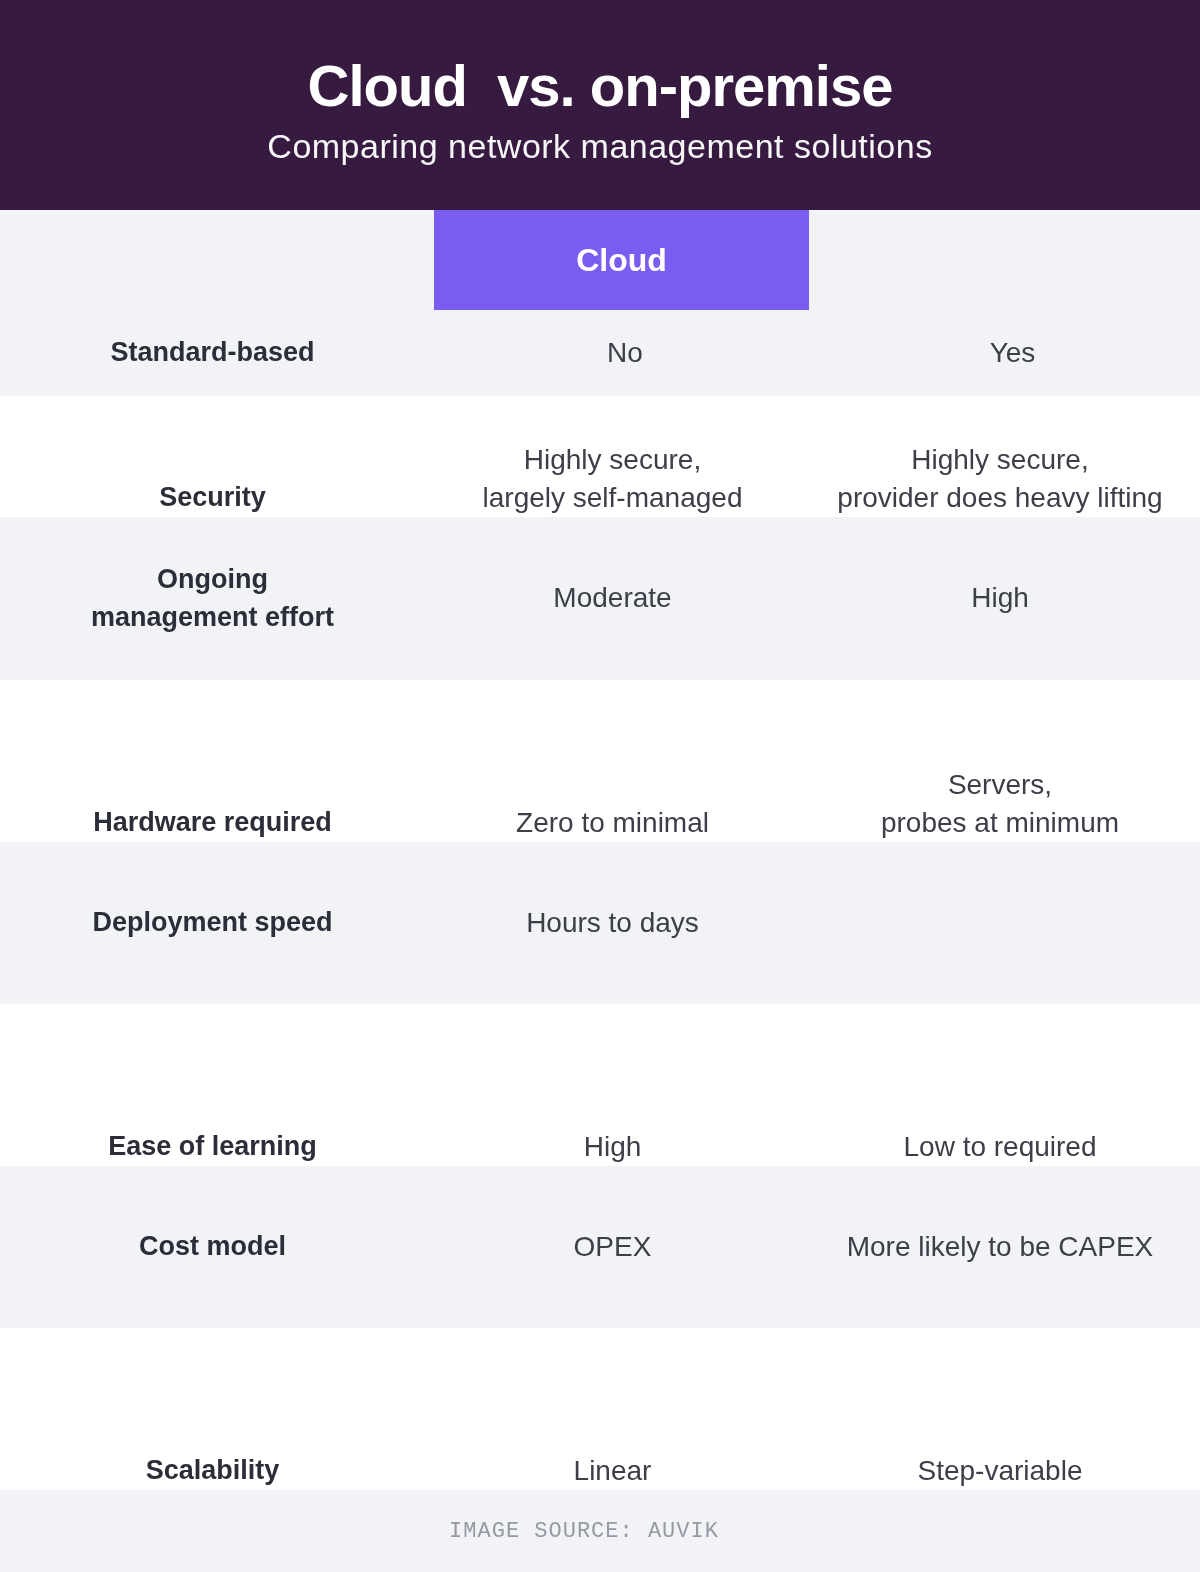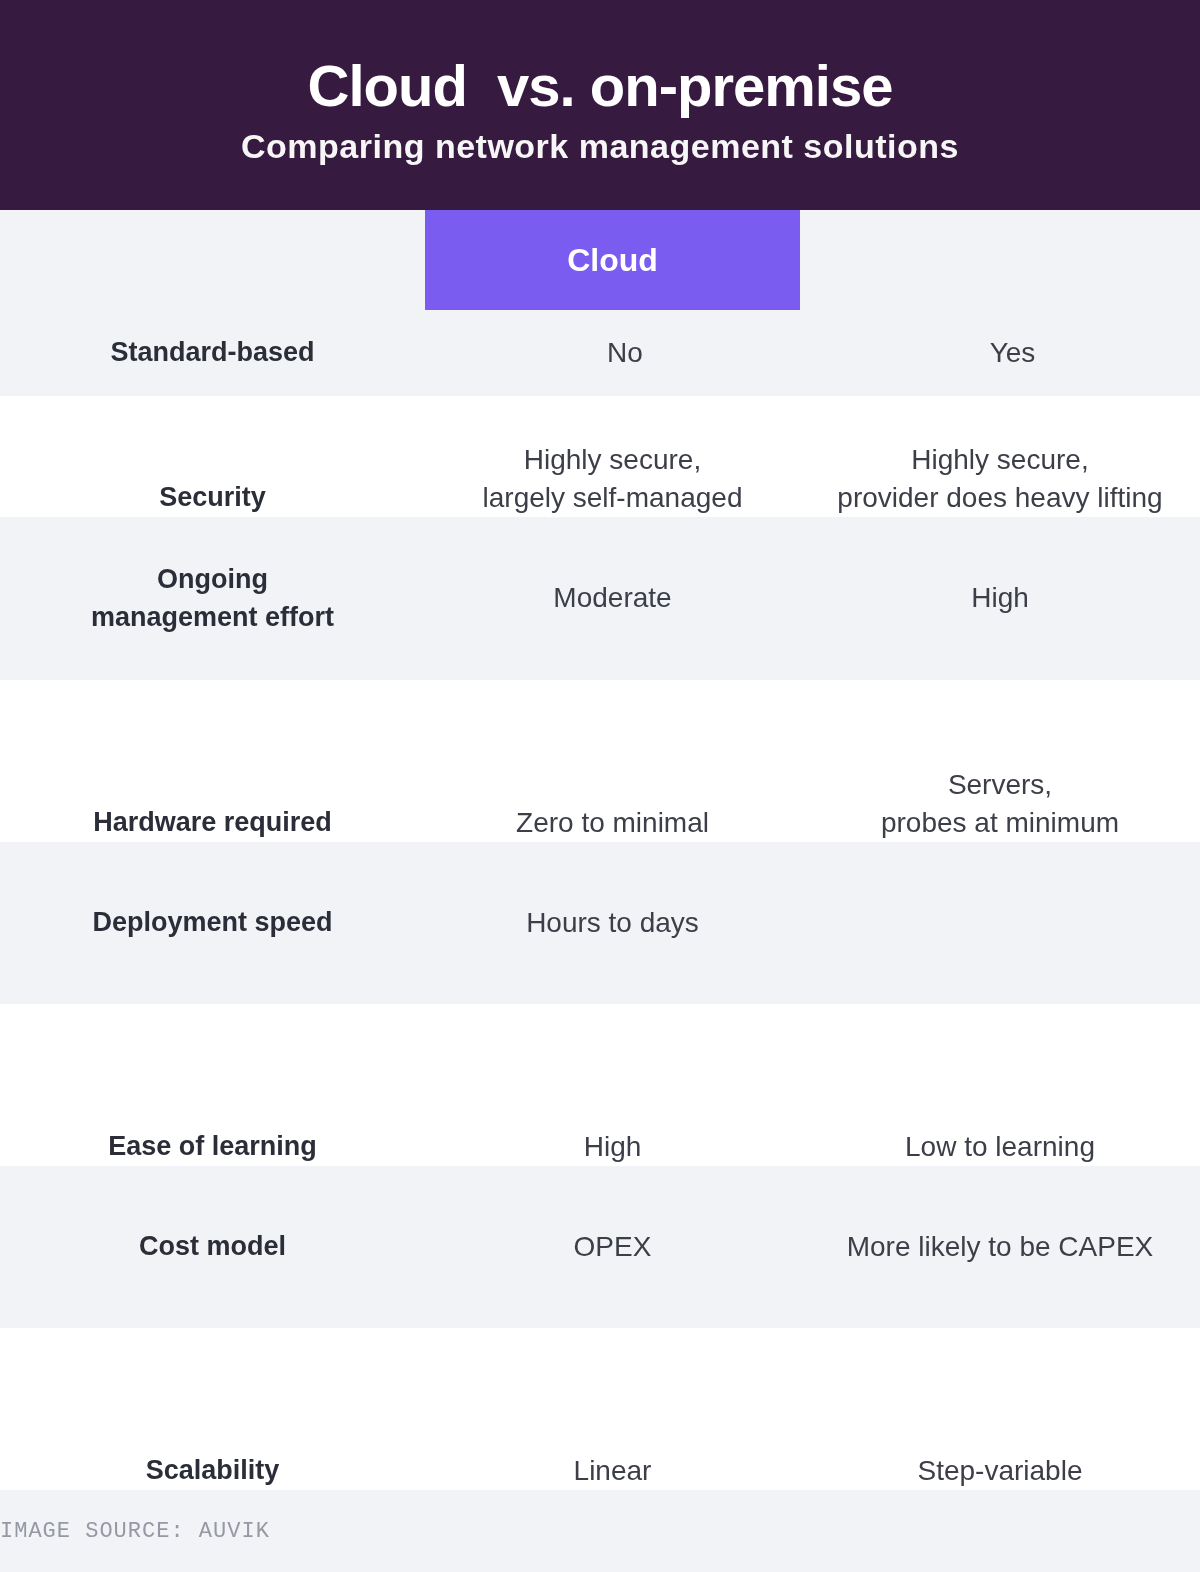--- a/index.html
+++ b/index.html
@@ -27,30 +27,31 @@
   .hero-title {
     color: var(--header-text, #ffffff);
     font-size: 58px;
     font-weight: bold;
     letter-spacing: -1px;
     white-space: pre-line;
   }
   .hero-subtitle {
     color: var(--header-text, #ffffff);
     font-size: 34px;
-    font-weight: bold;
+    font-weight: normal;
     letter-spacing: 0.5px;
     opacity: 0.96;
   }
 
   
   .col-header-row {
     height: 100px;
     display: flex;
     background: var(--row-alt-bg, #f2f3f7);
+    padding-left: 9px;
   }
   .col-spacer { width: 425px; }
   .col-head {
     display: flex;
     align-items: center;
     justify-content: center;
     color: var(--header-text, #ffffff);
     font-size: 32px;
     font-weight: bold;
   }
@@ -88,21 +89,21 @@
   }
   .value-cell.cloud { width: 375px; }
   .value-cell.onprem { width: 400px; }
 
   
   .footer {
     height: 82px;
     background: var(--row-alt-bg, #f2f3f7);
     display: flex;
     align-items: center;
-    justify-content: flex-start;
+    justify-content: center;
     padding-right: 32px;
   }
   .source-text {
     font-family: "Liberation Mono", "DejaVu Sans Mono", monospace;
     font-size: 22px;
     letter-spacing: 1px;
     color: var(--source-text, #9698a3);
   }
 </style>
 </head>
@@ -149,21 +150,21 @@
   </div>
 
   <div class="trow alt r5">
     <div class="cell label-cell">Deployment speed</div>
     <div class="cell value-cell cloud">Hours to days</div>
   </div>
 
   <div class="trow plain r6">
     <div class="cell label-cell">Ease of learning</div>
     <div class="cell value-cell cloud">High</div>
-    <div class="cell value-cell onprem">Low to learning</div>
+    <div class="cell value-cell onprem">Low to required</div>
   </div>
 
   <div class="trow alt r7">
     <div class="cell label-cell">Cost model</div>
     <div class="cell value-cell cloud">OPEX</div>
     <div class="cell value-cell onprem">More likely to be CAPEX</div>
   </div>
 
   <div class="trow plain r8">
     <div class="cell label-cell">Scalability</div>

